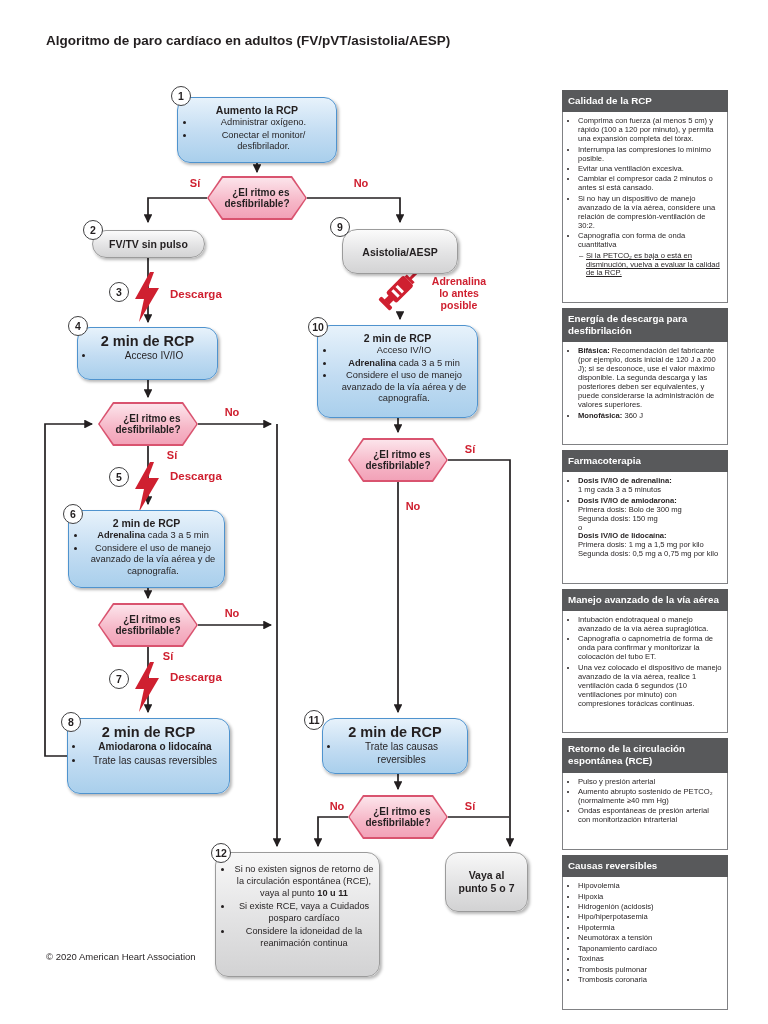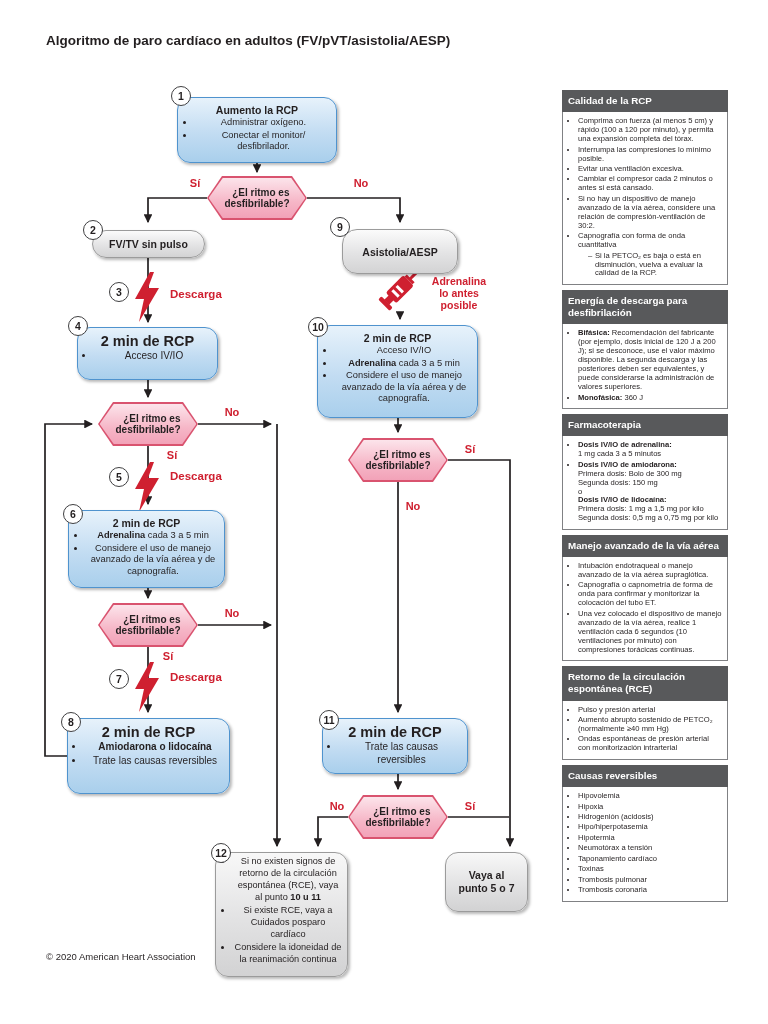--- a/index.html
+++ b/index.html
@@ -36,23 +36,23 @@
        font-size:10.5px;font-weight:bold;z-index:5;}
   .lbl{position:absolute;color:#cf2030;font-weight:bold;font-size:11px;text-align:center;line-height:1.15;z-index:4;}
   .lbl.shock{font-size:11.5px;text-align:left;}
   .goto-box{display:flex;align-items:center;justify-content:center;text-align:center;
        font-weight:bold;font-size:10.5px;line-height:1.25;}
 
   
   #sidebar{position:absolute;left:562px;top:90px;width:166px;display:flex;flex-direction:column;gap:5px;}
   .sb-head{background:#58595b;color:#fff;font-weight:bold;font-size:9.8px;line-height:1.25;padding:5px 6px;}
   .sb-body{margin:0;background:#fff;border:1px solid #808184;border-top:none;
-           padding:5px 4px 4px 15px;font-size:7.6px;line-height:1.18;}
+           padding:5px 4px 22px 15px;font-size:7.6px;line-height:1.18;}
   .sb-body li{margin-bottom:1.5px;}
-  .sb-body li.sub{list-style:none;position:relative;margin-left:17px;}
+  .sb-body li.sub{list-style:none;position:relative;margin-left:8px;text-decoration:underline;}
   .sb-body li.sub::before{content:"\2013";position:absolute;left:-7px;}
 
   svg#connectors{position:absolute;left:0;top:0;z-index:0;}
   .z1{z-index:1;}
 </style>
 </head>
 <body>
 
 <div id="page">
 
@@ -186,37 +186,37 @@
   <div class="num" style="left:61px;top:712px">8</div>
   <div class="box blue z1" style="left:67px;top:718px;width:163px;height:76px">
     <div class="box-title big">2 min de RCP</div>
     <ul class="box-list lg">
 
     <li><b>Amiodarona o lidocaína</b></li>
         <li>Trate las causas reversibles</li>
       </ul>
   </div>
 
-  <div class="num" style="left:319px;top:710px">11</div>
+  <div class="num" style="left:304px;top:710px">11</div>
   <div class="box blue z1" style="left:322px;top:718px;width:146px;height:56px">
     <div class="box-title big">2 min de RCP</div>
     <ul class="box-list lg">
 
     <li>Trate las causas reversibles</li>
       </ul>
   </div>
 
   <div class="hex" style="left:348px;top:795px;width:100px;height:44px">
     <div class="hex-in">¿El ritmo es<br>desfibrilable?</div>
   </div>
   <div class="lbl" style="left:323px;top:800px;width:28px">No</div>
   <div class="lbl" style="left:456px;top:800px;width:28px">Sí</div>
 
   <div class="num" style="left:211px;top:843px">12</div>
-  <div class="box gray z1" style="left:215px;top:852px;width:133px;height:125px;padding-top:2px">
+  <div class="box gray z1" style="left:215px;top:852px;width:165px;height:125px;padding-top:10px">
     <ul class="box-list" style="font-size:9.2px;line-height:1.3">
 
     <li>Si no existen signos de retorno de la circulación espontánea (RCE), vaya al punto <b>10 u 11</b></li>
         <li>Si existe RCE, vaya a Cuidados posparo cardíaco</li>
         <li>Considere la idoneidad de la reanimación continua</li>
       </ul>
   </div>
 
   <div class="box gray goto-box z1" style="left:445px;top:852px;width:83px;height:60px">Vaya al<br>punto 5 o 7</div>
 

